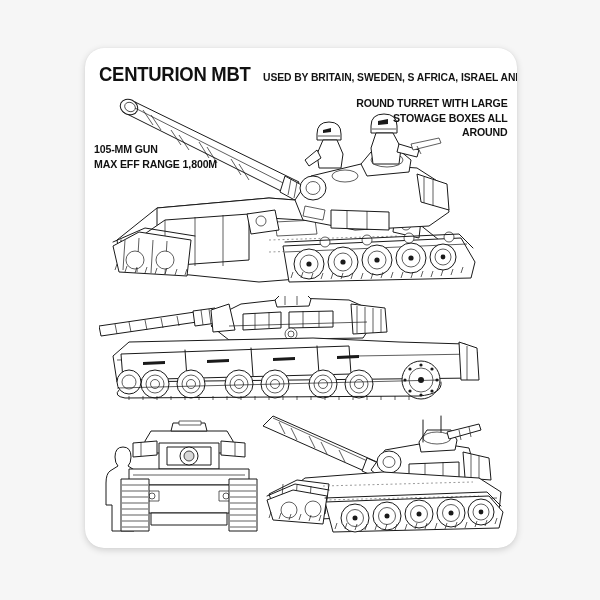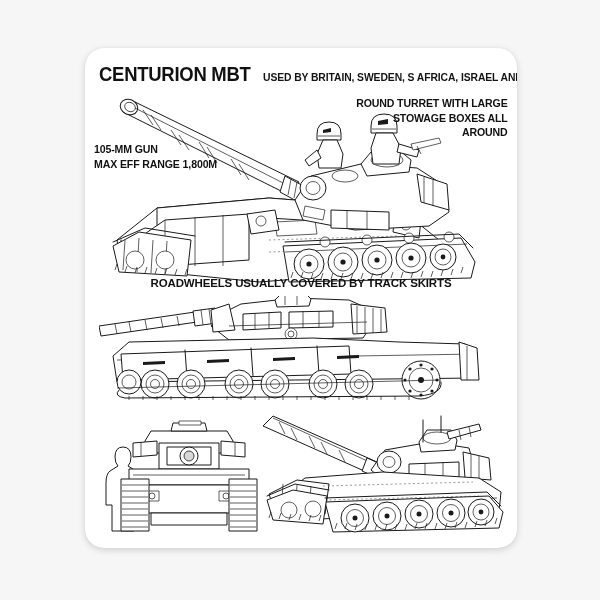--- a/index.html
+++ b/index.html
@@ -223,21 +223,20 @@
         </g>
       </g>
     </svg>
   </div>
 
   <div class="note" id="note-gun">105-MM GUN
 MAX EFF RANGE 1,800M</div>
   <div class="note" id="note-turret">ROUND TURRET WITH LARGE
 STOWAGE BOXES ALL
 AROUND</div>
-  <div class="note" id="note-wheels">ROADWHEELS USUALLY COVERED BY TRACK SKIRTS</div>
 
   <div class="art" id="art-side">
     <svg viewBox="0 0 404 112" preserveAspectRatio="xMidYMid meet">
 
       <g>
         <path class="fillw" d="M0,30 L96,16 L98,26 L2,40 Z"></path>
         <path class="ln-t" d="M16,28 L18,38 M30,26 L32,36 M46,24 L48,34 M62,22 L64,32 M78,20 L80,30"></path>
         <path class="fillw" d="M94,15 L116,12 L118,27 L96,30 Z"></path>
         <path class="ln-t" d="M102,14 L104,29 M110,13 L112,28"></path>
       </g>

